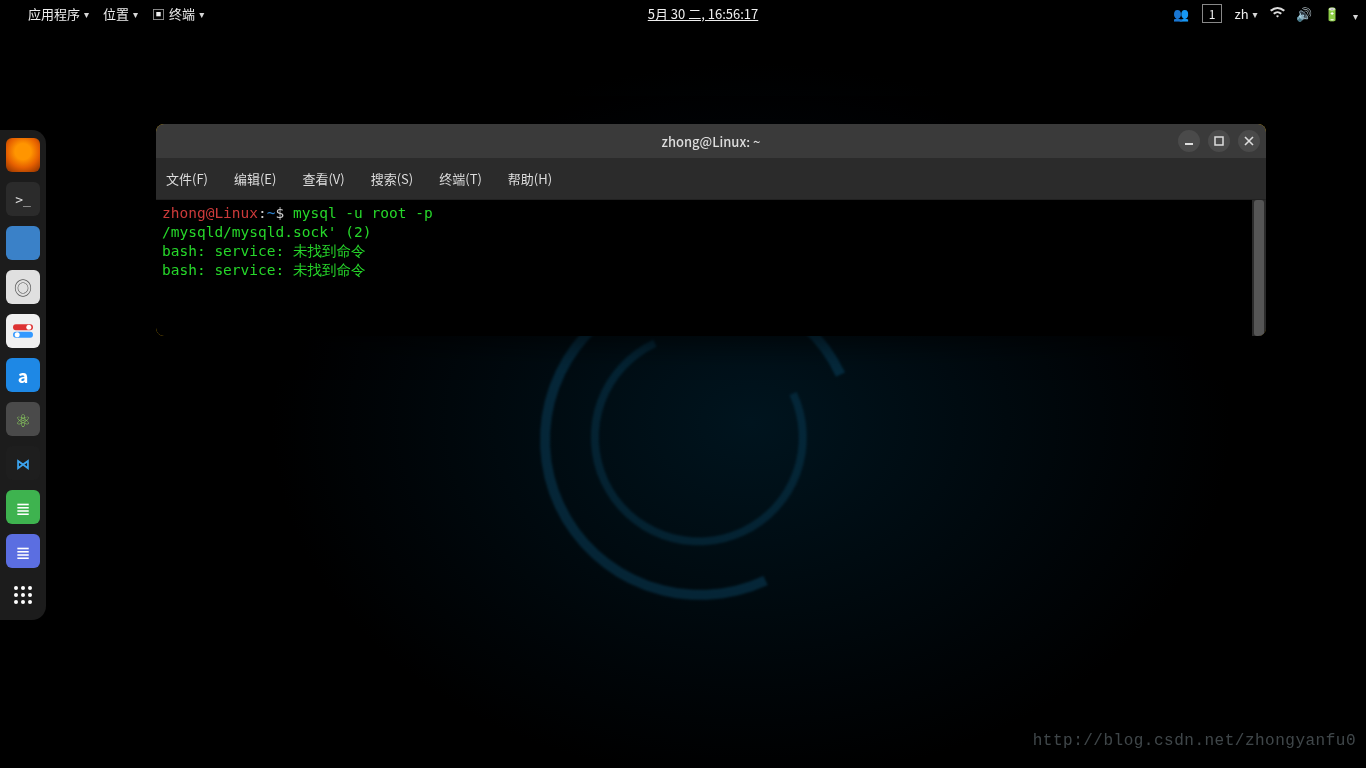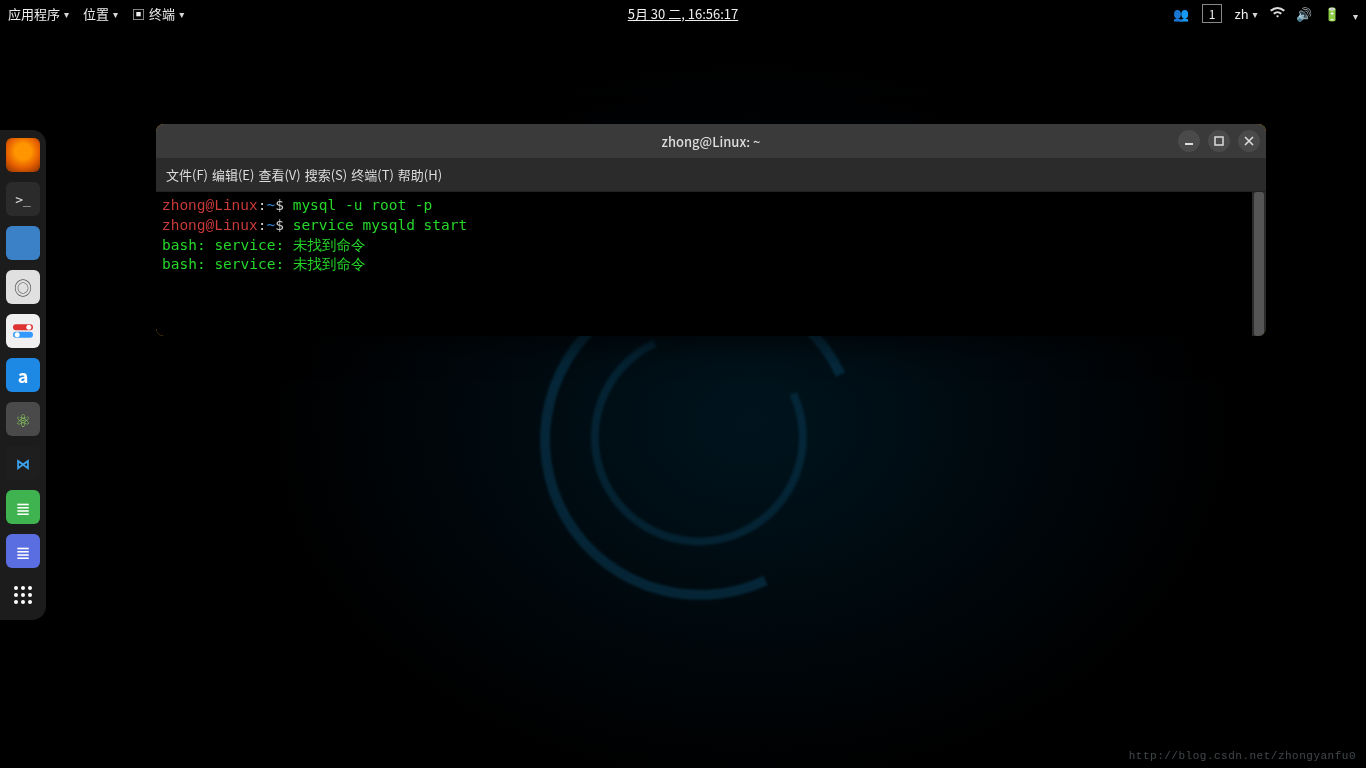--- a/index.html
+++ b/index.html
@@ -10,21 +10,21 @@
     color: #eee;
   }
 
   
   .topbar {
     position: absolute; top: 0; left: 0; right: 0; height: 26px;
     background: #000; color: #eee;
     display: flex; align-items: center; font-size: 13px;
     padding: 0 8px;
   }
-  .topbar .left, .topbar .right, .topbar .center { display: flex; align-items: flex-end; gap: 14px; }
+  .topbar .left, .topbar .right, .topbar .center { display: flex; align-items: flex-end; gap: 14px; margin-left: 20px; }
   .topbar .left { flex: 0 0 auto; }
   .topbar .center { position: absolute; left: 50%; transform: translateX(-50%); text-decoration: underline; }
   .topbar .right { margin-left: auto; gap: 12px; }
   .topbar .menu-item { cursor: pointer; display: flex; align-items: center; gap: 4px; }
   .topbar .caret { font-size: 10px; opacity: 0.9; }
   .topbar .ws-badge { border: 1px solid #888; padding: 0 6px; font-size: 12px; }
   .topbar .icon { font-size: 13px; }
 
   
   .dock {
@@ -86,51 +86,51 @@
   .term-title { position: absolute; left: 50%; transform: translateX(-50%); font-weight: 500; }
   .term-controls { position: absolute; right: 6px; display: flex; gap: 8px; }
   .term-controls .btn {
     width: 22px; height: 22px; border-radius: 50%;
     background: #4a4a4a; color: #ddd;
     display: flex; align-items: center; justify-content: center;
     font-size: 12px; cursor: pointer;
   }
   .term-controls .btn.close { background: #4a4a4a; }
   .term-menubar {
-    height: 34px; background: #2b2b2b;
-    display: flex; align-items: center; gap: 4px; padding: 0 10px;
+    height: 42px; background: #2b2b2b;
+    display: flex; align-items: center; gap: 26px; padding: 0 10px;
     font-size: 13px; color: #ddd; border-bottom: 1px solid #222;
   }
   .term-menubar .mi { cursor: pointer; }
   .term-body {
     flex: 1; background: #000; position: relative;
     font-family: "DejaVu Sans Mono", Consolas, monospace;
     font-size: 14.5px; line-height: 19px;
     padding: 4px 6px; color: #ccc;
     overflow: hidden;
   }
   .term-body .sb {
     position: absolute; right: 0; top: 0; bottom: 0; width: 14px;
     background: #2b2b2b;
   }
   .term-body .sb::after {
     content:""; position:absolute; left:2px; right:2px; top:0; height:100%;
     background:#555; border-radius:3px;
   }
-  .ps-user { color: #cc3a3a; font-family: Liberation Mono, monospace; }
+  .ps-user { color: #cc3a3a; }
   .ps-path { color: #2c7fc9; }
   .ps-sign { color: #ccc; }
   .cmd { color: #26d72a; }
   .out { color: #26d72a; }
   .term-line { white-space: pre; }
 
   .watermark {
-    position: absolute; right: 10px; bottom: 6px;
+    position: absolute; right: 10px; bottom: 18px;
     color: rgba(180,200,210,0.35);
-    font-family: "Courier New", monospace; font-size: 11px; letter-spacing: 0.5px;
+    font-family: "Courier New", monospace; font-size: 16px; letter-spacing: 0.5px;
   }
 </style>
 </head>
 <body>
 
 <div class="swirl"></div>
 
 <div class="topbar">
   <div class="left">
     <div class="menu-item">
@@ -225,20 +225,20 @@
   <div class="term-menubar">
     <span class="mi">文件(F)</span>
     <span class="mi">编辑(E)</span>
     <span class="mi">查看(V)</span>
     <span class="mi">搜索(S)</span>
     <span class="mi">终端(T)</span>
     <span class="mi">帮助(H)</span>
   </div>
   <div class="term-body" id="term-body">
     <div class="term-line"><span class="ps-user">zhong@Linux</span><span class="ps-sign">:</span><span class="ps-path">~</span><span class="ps-sign">$ </span><span class="cmd">mysql -u root -p</span></div>
-      <div class="term-line"><span class="ps-user">zhong@Linux</span><span class="ps-sign">:</span><span class="ps-path">~</span><span class="ps-sign">$ </span><span class="cmd">service mysqld start</span></div>
+      <div class="term-line"><span class="out">/mysqld/mysqld.sock' (2)</span></div>
       <div class="term-line"><span class="out">bash: service: 未找到命令</span></div>
       <div class="term-line"><span class="out">bash: service: 未找到命令</span></div>
       <div class="sb"></div>
   </div>
 </div>
 
 <div class="watermark">http://blog.csdn.net/zhongyanfu0</div>
 
 </body></html>

